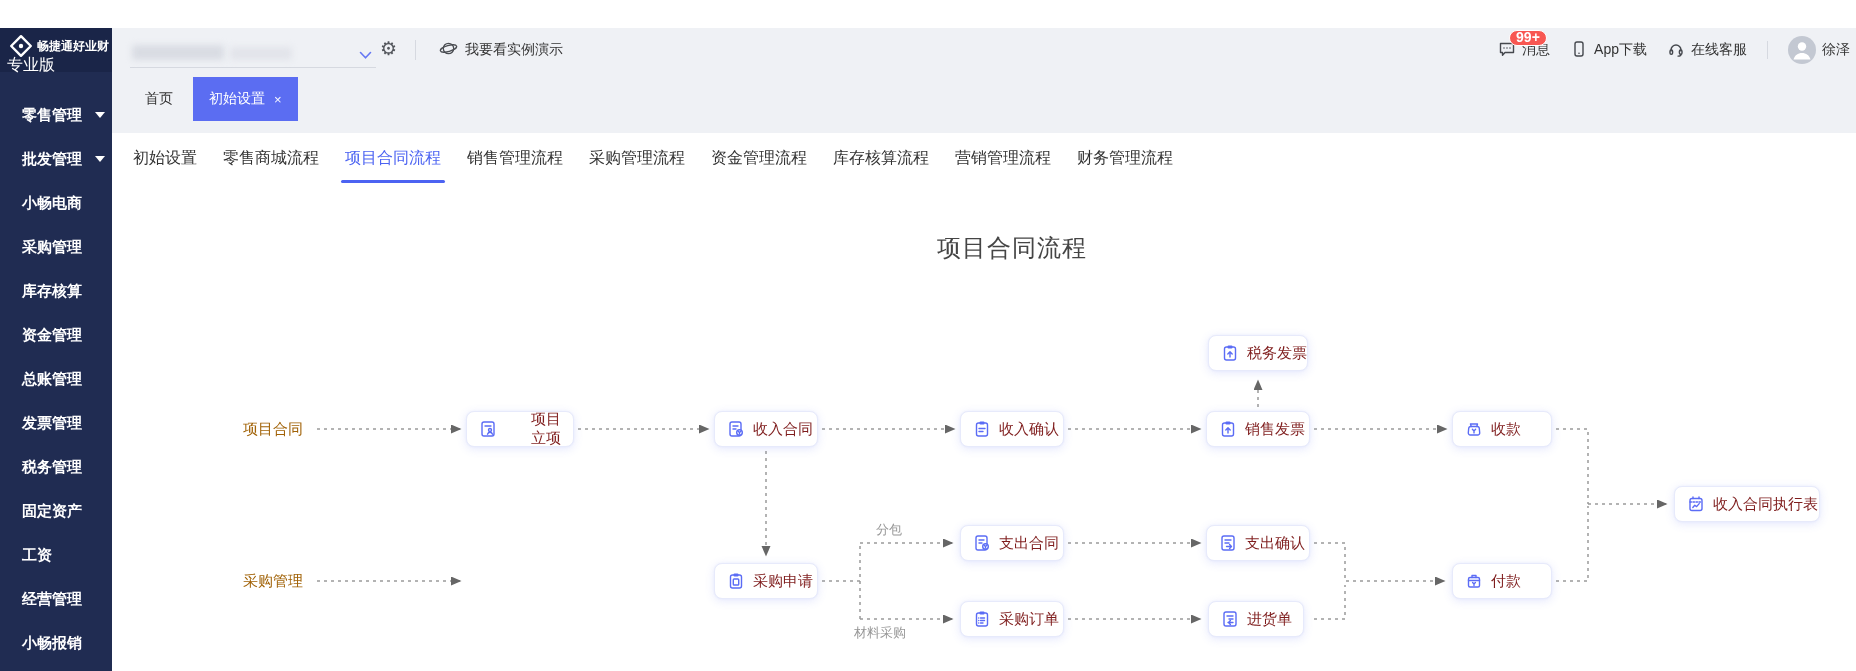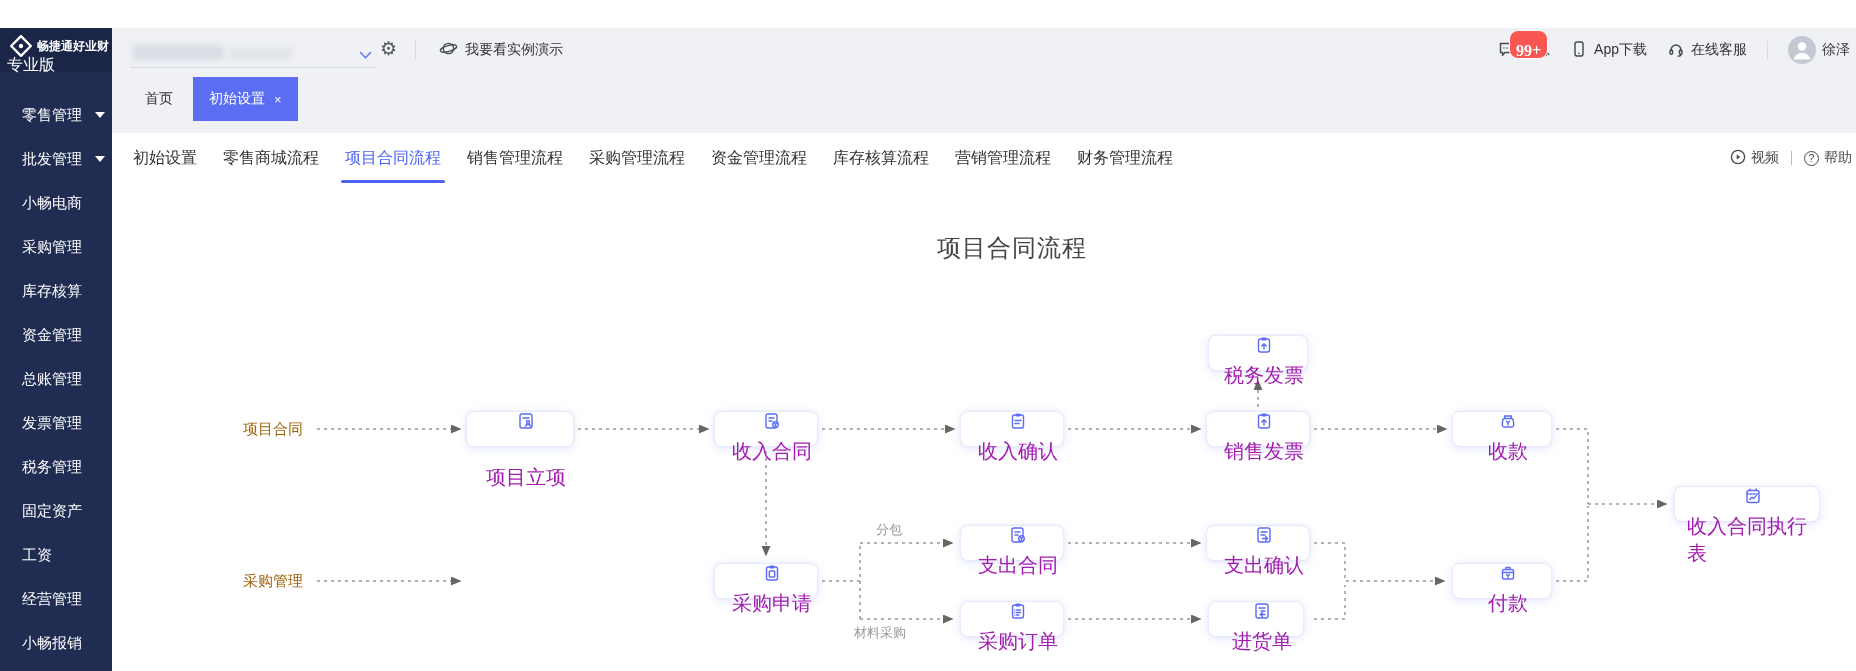--- a/index.html
+++ b/index.html
@@ -5,37 +5,37 @@
   * { margin:0; padding:0; box-sizing:border-box; }
   body { font-family:"Liberation Sans", sans-serif; background:#fff; }
   .app { position:relative; width:1856px; height:671px; background:#fff; overflow:hidden; }
 
   
   .sidebar { position:absolute; left:0; top:28px; width:112px; height:643px; background:#202c52; z-index:5; }
   .logo-block { position:relative; height:44px; background:#1a2548; }
   .logo-mark { position:absolute; left:8px; top:5px; }
   .brand-name { position:absolute; left:37px; top:10px; width:75px; color:#fff; font-size:12px; font-weight:bold; white-space:nowrap; overflow:hidden; }
   .edition { position:absolute; left:7px; top:27px; color:#fff; font-size:16px; }
-  .side-menu { padding-top:21px; }
+  .side-menu { padding-top:21px;font-weight:bold; }
   .side-item { height:44px; display:flex; align-items:center; padding-left:22px; color:#fff; font-size:15px; cursor:pointer; }
   .caret { width:0; height:0; border-left:5px solid transparent; border-right:5px solid transparent; border-top:6px solid #fff; margin-left:13px; }
 
   
   .chrome { position:absolute; left:112px; top:28px; right:0; height:105px; background:#eff1f5; }
   .topbar { position:absolute; top:0; left:0; right:0; height:44px; }
   .account { position:absolute; left:18px; top:4px; width:246px; height:36px; border-bottom:1px solid #d6d9e0; cursor:pointer; }
   .blur1 { position:absolute; left:2px; top:13px; width:92px; height:15px; background:#d9dce3; border-radius:3px; filter:blur(3px); }
   .blur2 { position:absolute; left:100px; top:15px; width:62px; height:13px; background:#e2e4ea; border-radius:3px; filter:blur(3px); }
   .chev { position:absolute; right:4px; top:14px; }
   .gear { position:absolute; left:268px; top:8px; font-size:19px; color:#53565c; cursor:pointer; line-height:26px; }
   .tb-div { position:absolute; left:303px; top:12px; width:1px; height:20px; background:#d6d9e0; }
   .demo { position:absolute; left:327px; top:0; height:44px; display:flex; align-items:center; gap:7px; font-size:14px; color:#333; cursor:pointer; }
   .topbar-right { position:absolute; right:6px; top:0; height:44px; display:flex; align-items:center; gap:20px; font-size:14px; color:#333; }
   .tb-item { display:flex; align-items:center; gap:6px; cursor:pointer; position:relative; }
-  .badge { position:absolute; top:-10px; left:11px; background:#f85752; color:#fff; font-size:16px; font-weight:bold; padding:14px 6px 2px; border-radius:9px; border:1px solid #fff; line-height:11px;font-family:Liberation Serif, serif; }
+  .badge { position:absolute; top:-10px; left:11px; background:#f85752; color:#fff; font-size:14px; font-weight:bold; padding:1px 6px 2px; border-radius:9px; border:1px solid #fff; line-height:11px; }
   .tb-div2 { width:1px; height:18px; background:#d6d9e0; }
   .avatar { width:28px; height:28px; border-radius:50%; background:#c3c8d2; overflow:hidden; flex:none; }
   .uname { white-space:nowrap; }
 
   
   .tabs { position:absolute; left:0; top:44px; height:49px; display:flex; align-items:flex-end; }
   .tab-home { height:44px; display:flex; align-items:center; margin-left:21px; padding:0 12px; font-size:14px; color:#333; cursor:pointer; }
   .tab-active { height:44px; margin-left:8px; display:flex; align-items:center; gap:9px; padding:0 16px; background:#5b6df2; color:#fff; font-size:14px; cursor:pointer; }
   .tab-close { font-size:13px; opacity:.95; cursor:pointer; }
 
@@ -48,21 +48,21 @@
   .subtabs-right { position:absolute; right:4px; top:0; height:50px; display:flex; align-items:center; gap:7px; color:#4a4a4a; font-size:14px; }
   .st-item { display:flex; align-items:center; gap:5px; cursor:pointer; }
   .st-div { width:1px; height:14px; background:#bbb; margin:0 5px; }
   .qcircle { width:15px; height:15px; border:1.3px solid #4a4a4a; border-radius:50%; display:inline-flex; align-items:center; justify-content:center; font-size:10.5px; line-height:1; color:#4a4a4a; }
 
   
   .flow-title { position:absolute; left:810px; top:99px; width:180px; text-align:center; font-size:24px; color:#454545; letter-spacing:1px; }
   .edges { position:absolute; left:0; top:0; }
   .node { position:absolute; height:36px; background:#fff; border:1px solid #e7eafb; border-radius:8px;
           box-shadow:0 2px 10px rgba(95,110,240,.16), 0 0 2px rgba(95,110,240,.08);
-          display:flex; align-items:center; gap:8px; padding-left:12px; font-size:20px; color:#a21caf; cursor:pointer;flex-direction:column; }
+          display:flex; align-items:center; gap:8px; padding-left:12px; font-size:15px; color:#7f1d1d; cursor:pointer; }
   .nicon { display:flex; flex:none; }
   .lane-label { position:absolute; font-size:15px; color:#a16207; }
   .edge-label { position:absolute; font-size:13px; color:#979797; white-space:nowrap; }
 </style>
 </head>
 <body>
 
 <div class="app">
 
   <div class="sidebar">
@@ -202,36 +202,20 @@
         <div class="subtab">初始设置</div>
         <div class="subtab">零售商城流程</div>
         <div class="subtab active">项目合同流程</div>
         <div class="subtab">销售管理流程</div>
         <div class="subtab">采购管理流程</div>
         <div class="subtab">资金管理流程</div>
         <div class="subtab">库存核算流程</div>
         <div class="subtab">营销管理流程</div>
         <div class="subtab">财务管理流程</div>
       </div>
-    <div class="subtabs-right">
-      <div class="st-item">
-        <span>
-          <svg width="16" height="16" viewBox="0 0 16 16" fill="none">
-            <circle cx="8" cy="8" r="6.6" stroke="#4a4a4a" stroke-width="1.3"></circle>
-            <path d="M6.7 5.5l3.7 2.5-3.7 2.5z" fill="#4a4a4a"></path>
-          </svg>
-        </span>
-        <span>视频</span>
-      </div>
-      <span class="st-div"></span>
-      <div class="st-item">
-        <span class="qcircle">?</span>
-        <span>帮助</span>
-      </div>
-    </div>
 
     <div class="flow-title">项目合同流程</div>
 
     <svg class="edges" width="1744" height="538" viewBox="0 0 1744 538" fill="none">
       <defs>
         <marker id="ah" markerWidth="8" markerHeight="8" refX="6" refY="3" orient="auto">
           <path d="M0 0 L7 3 L0 6 Z" fill="#666"></path>
         </marker>
       </defs>
       <g stroke="#9b9b9b" stroke-width="1.5" stroke-dasharray="3 4">

